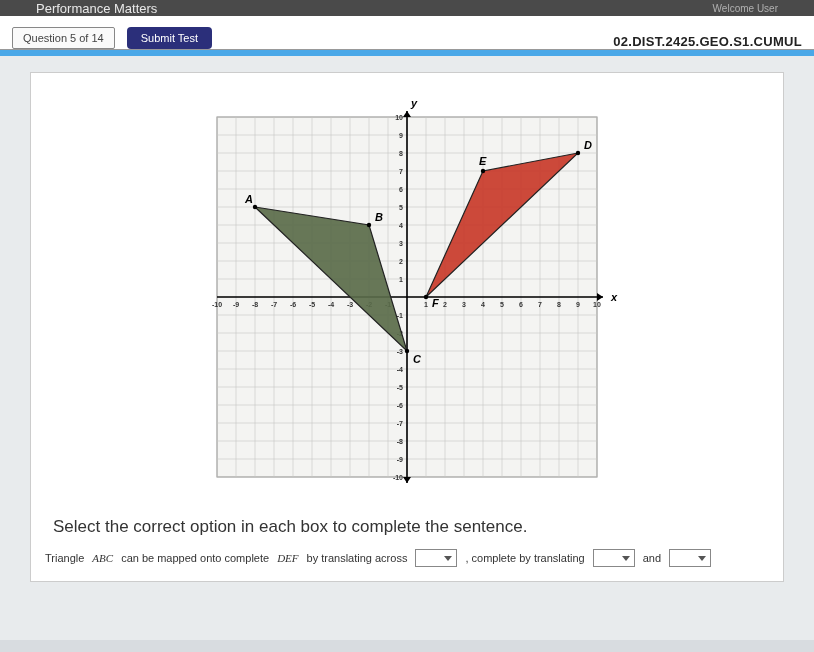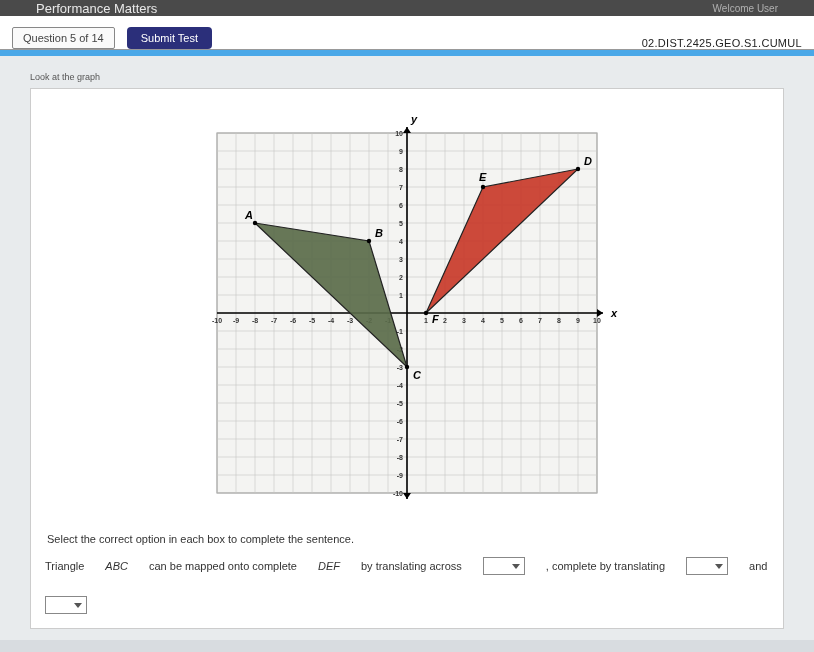--- a/index.html
+++ b/index.html
@@ -43,22 +43,22 @@
     background: #2b2f7a;
     color: #fff;
     font-size: 11px;
     padding: 5px 14px;
     border-radius: 4px;
     border: none;
     cursor: pointer;
   }
   .test-code {
     margin-left: auto;
-    font-size: 11px;
-    font-weight: normal;
+    font-size: 13px;
+    font-weight: bold;
     color: #222;
     letter-spacing: 0.3px;
   }
   .blue-bar { height: 6px; background: #4aa8e8; }
   .content {
     background: #e8ebed;
     padding: 16px 30px;
     height: calc(100% - 68px);
     overflow: hidden;
   }
@@ -67,33 +67,33 @@
     color: #555;
     margin-bottom: 6px;
   }
   .graph-card {
     background: #fff;
     border: 1px solid #ccc;
     padding: 14px;
   }
   .graph-svg { display: block; margin: 0 auto 10px auto; }
   .prompt-text {
-    font-size: 11px;
+    font-size: 17px;
     color: #333;
-    margin: 10px 0 12px 2px;
+    margin: 10px 0 12px 8px;
   }
   .sentence {
     font-size: 11px;
     color: #333;
     display: flex;
     align-items: center;
     flex-wrap: wrap;
-    gap: 21px;
-  }
-  .sentence .math { font-style: italic; font-family: Liberation Sans, sans-serif; }
+    gap: 8px;
+  }
+  .sentence .math { font-style: italic; font-family: Liberation Serif, serif; }
   .dropdown {
     display: inline-flex;
     align-items: center;
     justify-content: flex-end;
     border: 1px solid #888;
     background: #fff;
     min-width: 42px;
     height: 18px;
     padding: 0 4px;
     font-size: 9px;
@@ -116,21 +116,20 @@
 </div>
 
 <div class="sub-header">
   <div class="question-box">Question 5 of 14</div>
   <button class="submit-btn">Submit Test</button>
   <div class="test-code">02.DIST.2425.GEO.S1.CUMUL</div>
 </div>
 <div class="blue-bar"></div>
 
 <div class="content">
-  <div class="instruction-top">Look at the graph</div>
 
   <div class="graph-card">
     <svg class="graph-svg" width="440" height="420" viewBox="0 0 440 420" id="graph-svg">
         <rect x="30" y="30" width="380" height="360" fill="#f4f4f2" stroke="#888" stroke-width="1"></rect>
         <line x1="30" y1="30" x2="30" y2="390" stroke="#c8c8c4" stroke-width="0.6"></line>
         <line x1="49" y1="30" x2="49" y2="390" stroke="#c8c8c4" stroke-width="0.6"></line>
         <line x1="68" y1="30" x2="68" y2="390" stroke="#c8c8c4" stroke-width="0.6"></line>
         <line x1="87" y1="30" x2="87" y2="390" stroke="#c8c8c4" stroke-width="0.6"></line>
         <line x1="106" y1="30" x2="106" y2="390" stroke="#c8c8c4" stroke-width="0.6"></line>
         <line x1="125" y1="30" x2="125" y2="390" stroke="#c8c8c4" stroke-width="0.6"></line>

